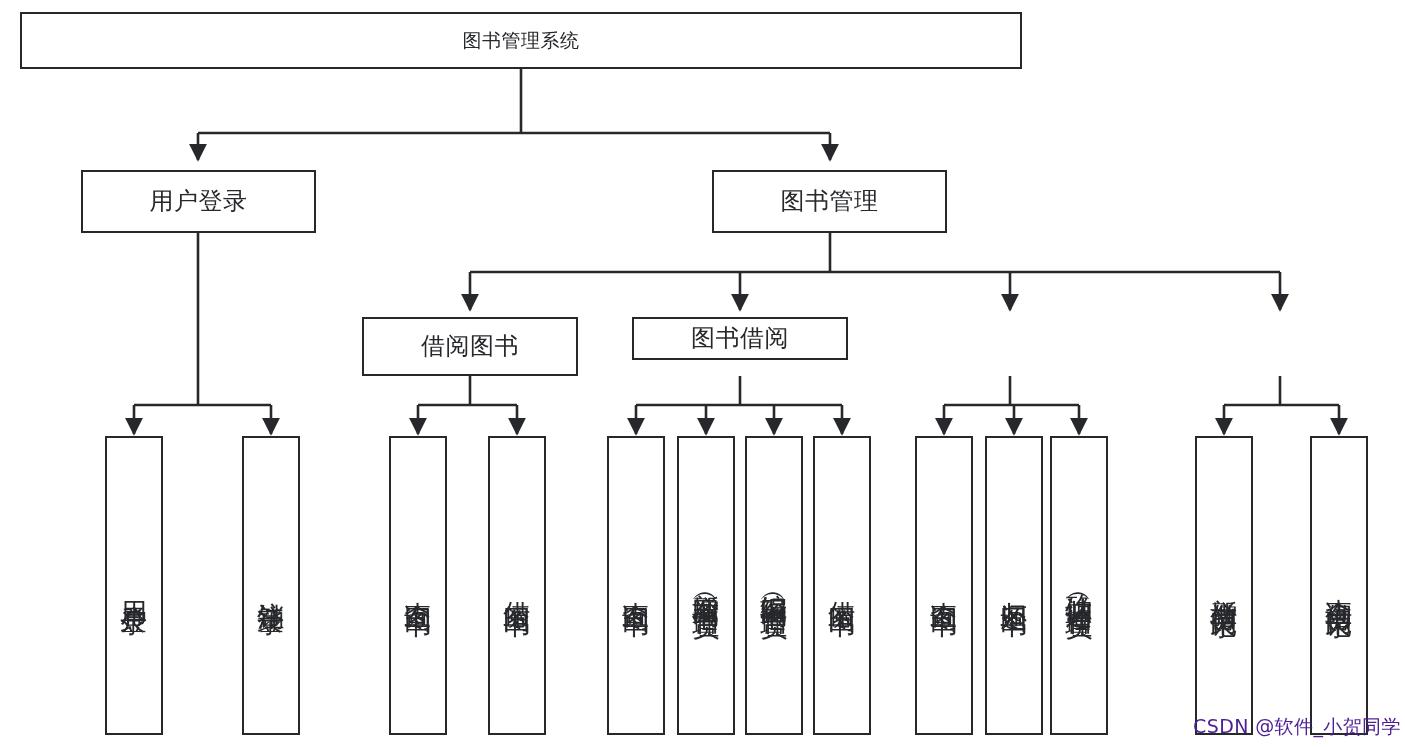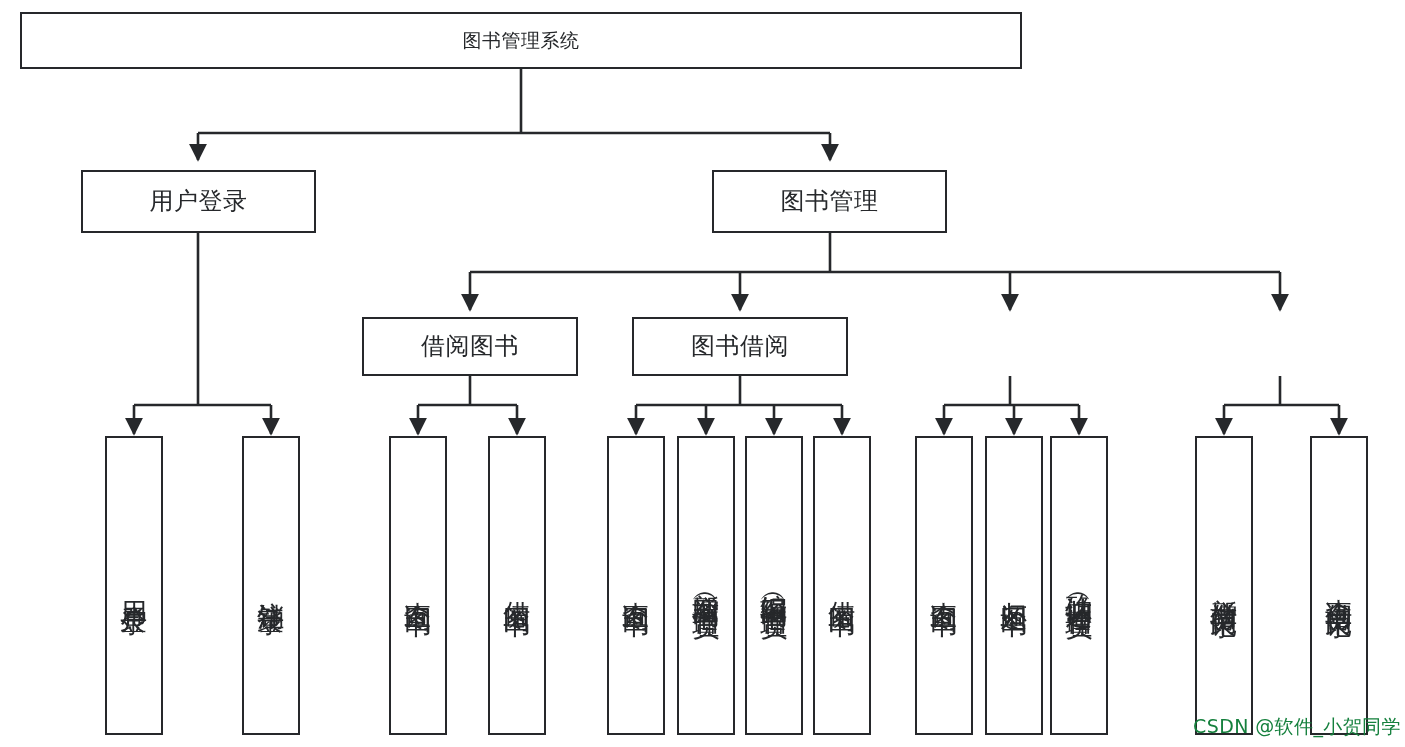--- a/index.html
+++ b/index.html
@@ -59,21 +59,21 @@
     writing-mode: vertical-rl;
     text-orientation: upright;
     font-size: 27px;
     line-height: 1.02;
     letter-spacing: 3px;
     white-space: nowrap;
   }
   .watermark {
     position: absolute;
     font-size: 19px;
-    color: #15803d;
+    color: #4c1d95;
     white-space: nowrap;
     letter-spacing: 0.4px;
   }
 </style>
 </head>
 <body>
 
 <div id="canvas">
 
   <svg id="edges" viewBox="0 0 1405 747" width="1405" height="747" xmlns="http://www.w3.org/2000/svg">
@@ -133,21 +133,21 @@
   <div class="node horiz" style="left:81px; top:170px; width:235px; height:63px;">
     <span class="label">用户登录</span>
   </div>
   <div class="node horiz" style="left:712px; top:170px; width:235px; height:63px;">
     <span class="label">图书管理</span>
   </div>
 
   <div class="node horiz" style="left:362px; top:317px; width:216px; height:59px;">
     <span class="label">借阅图书</span>
   </div>
-  <div class="node horiz" style="left:632px; top:317px; width:216px; height:59px;">
+  <div class="node horiz" style="left:632px; top:317px; width:216px; height:43px;">
     <span class="label">图书借阅</span>
   </div>
 
   <div class="node vert" style="left:105px; top:436px; width:58px; height:299px;">
     <span class="label">用户登录</span>
   </div>
   <div class="node vert" style="left:242px; top:436px; width:58px; height:299px;">
     <span class="label">注销登录</span>
   </div>
 

